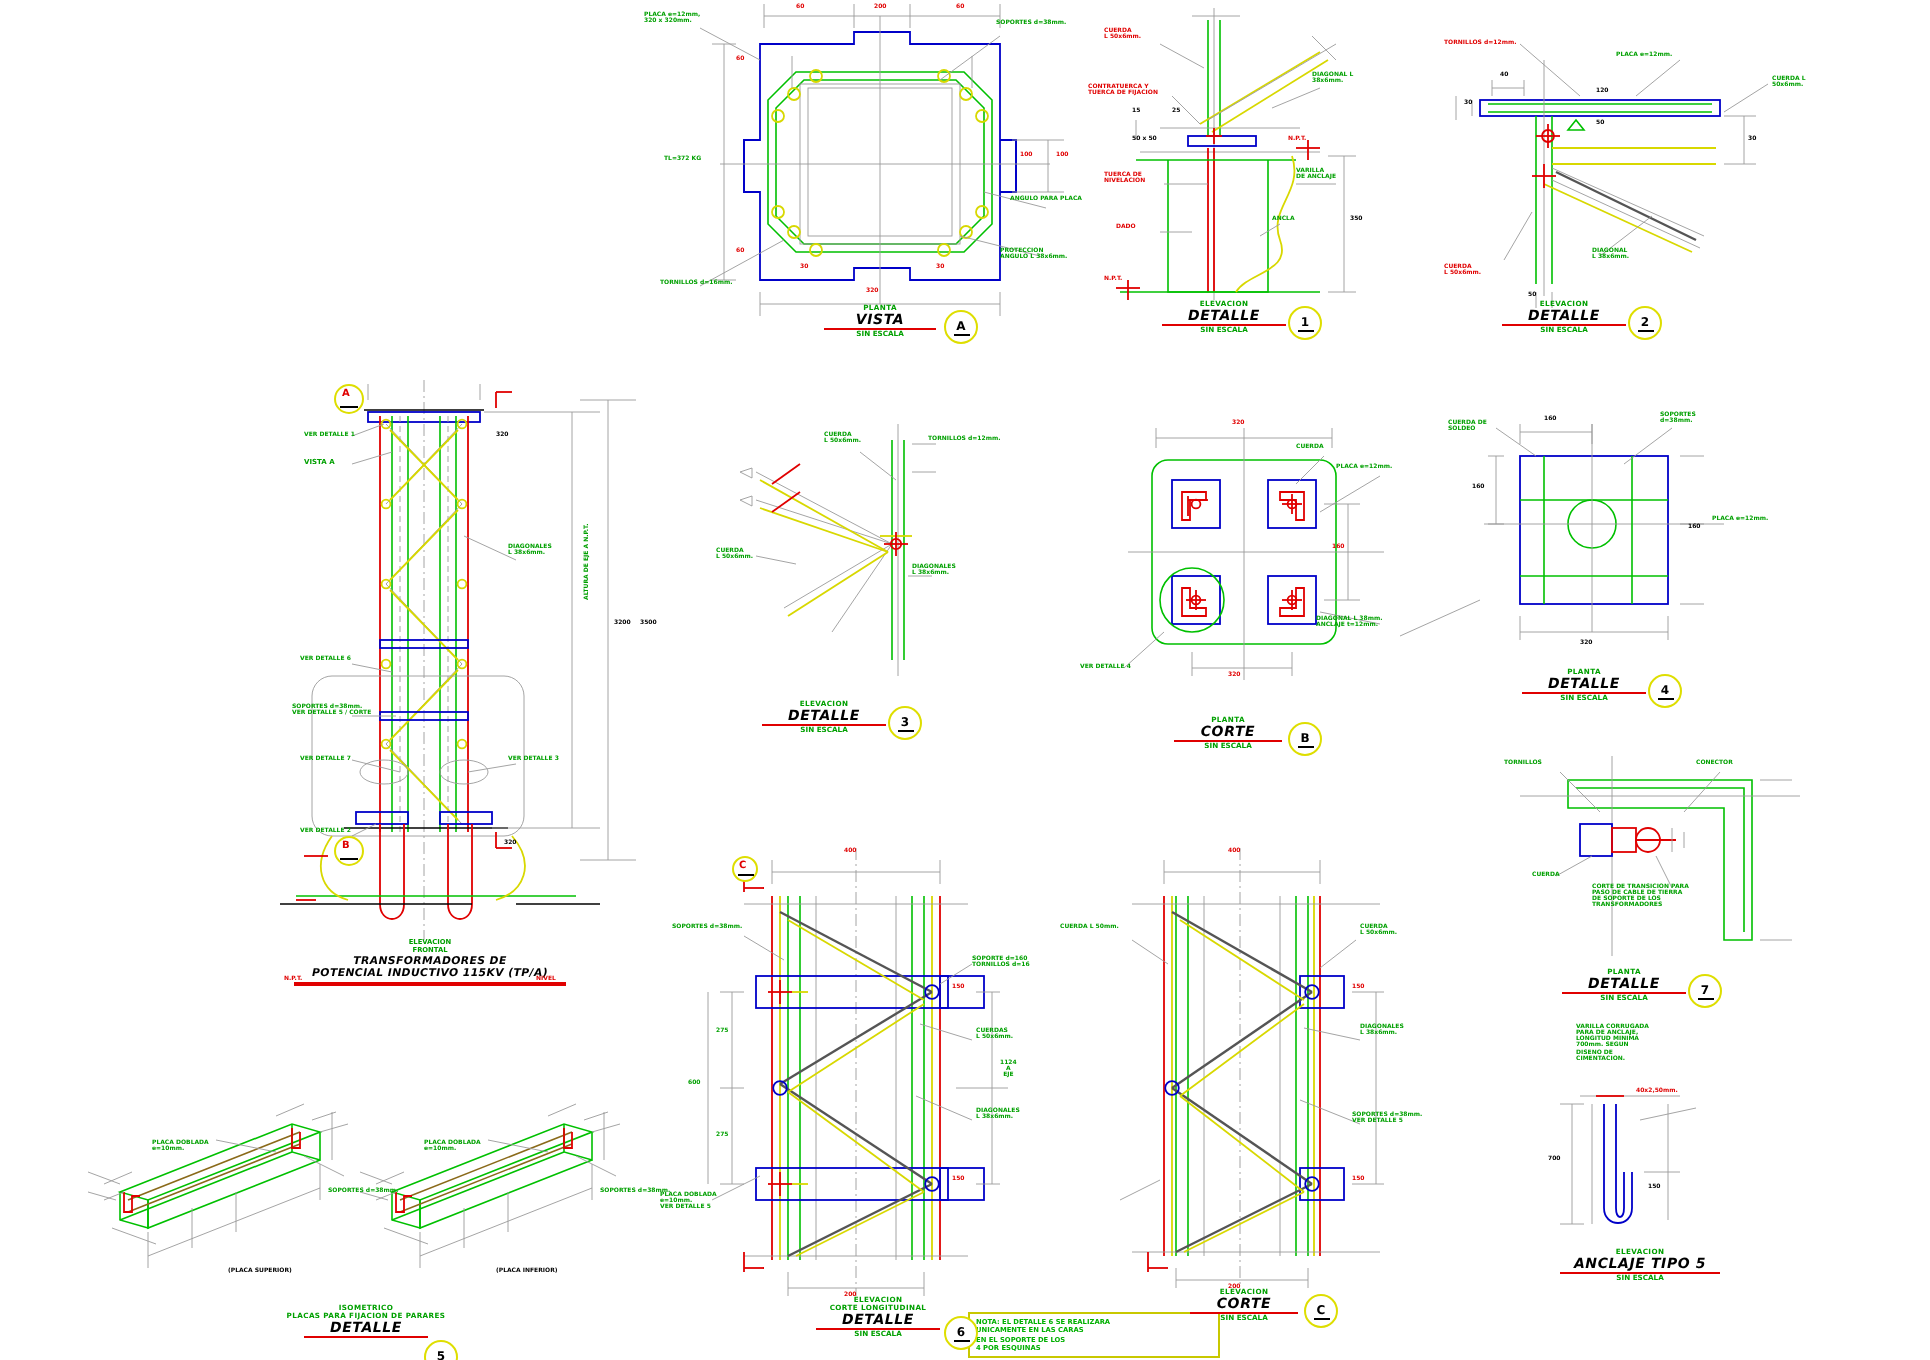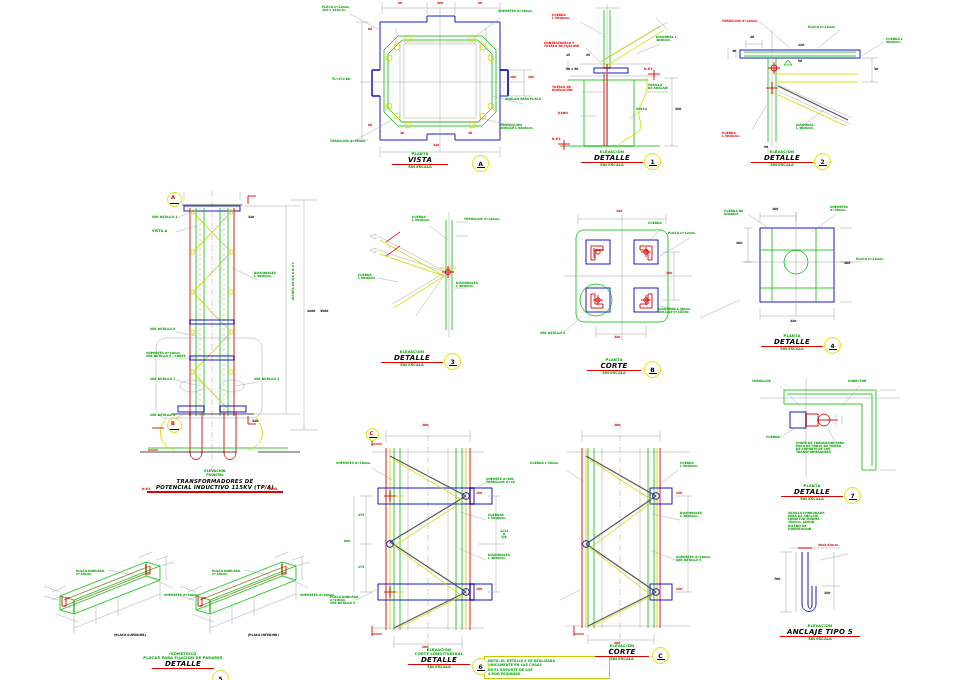--- a/index.html
+++ b/index.html
@@ -796,21 +796,21 @@
 <div class="lbl t3 blk b" style="left:248px;top:634px;">(PLACA INFERIOR)</div>
 
 <div class="notebox" style="left:484px;top:656px;width:118px;">
   <span>NOTA:</span>
   <span>EL DETALLE 6 SE REALIZARA</span><br>
   <span>UNICAMENTE EN LAS CARAS</span><br>
   <span>EN EL SOPORTE DE LOS</span><br>
   <span>4 POR ESQUINAS</span>
 </div>
 
-<div class="titleblk" style="left:382px;top:152px;width:76px;">
+<div class="titleblk" style="left:402px;top:152px;width:76px;">
   <div class="sub">PLANTA</div>
   <div class="main">VISTA</div>
   <div class="rule" style="width:56px;"></div>
   <div class="esc">SIN ESCALA</div>
 </div>
 <div class="bubble" style="left:472px;top:155px;">
   <span class="num">A</span>
   <span class="bar"></span>
 </div>
 

